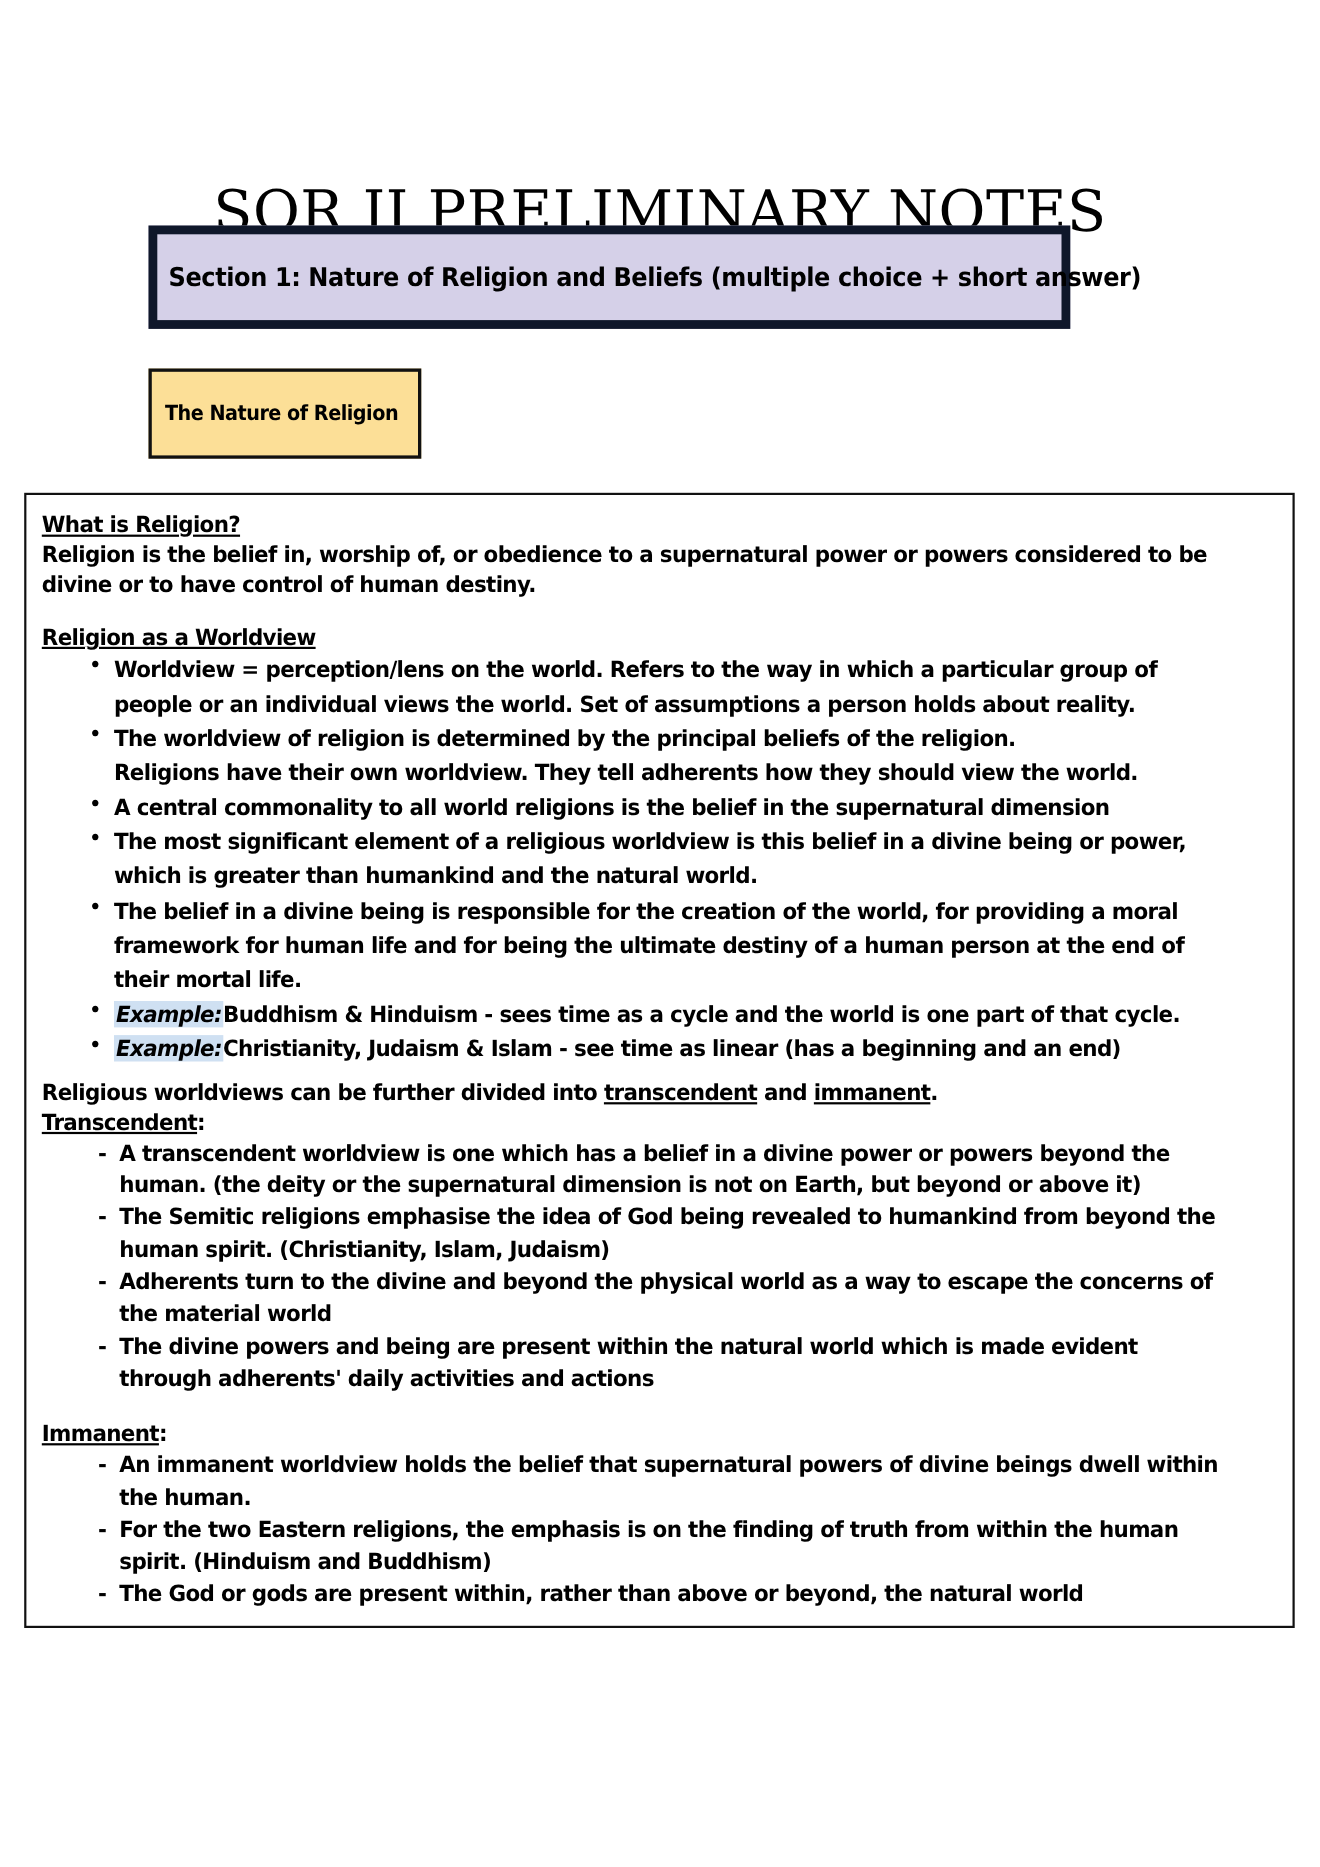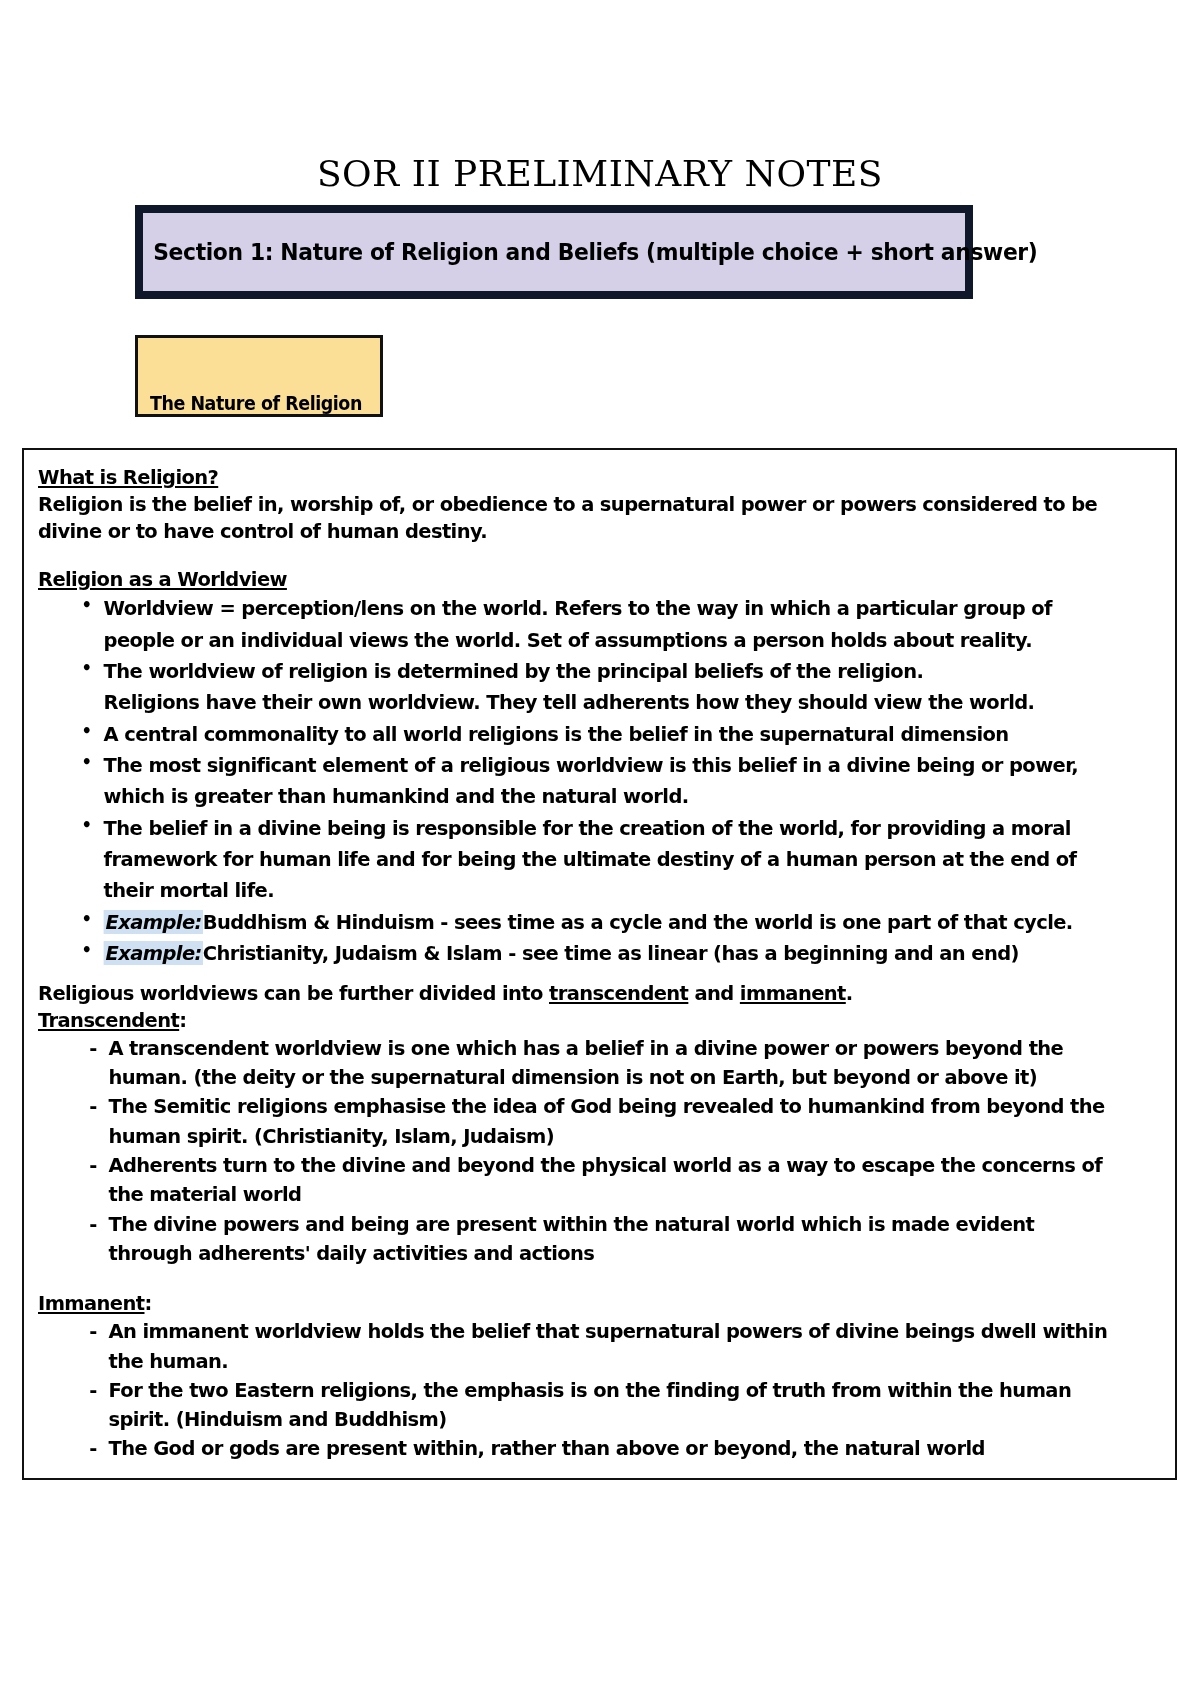--- a/index.html
+++ b/index.html
@@ -24,21 +24,21 @@
   }
 
   
   .doc-title {
     position: absolute;
     left: 0;
     top: 130px;
     width: 1200px;
     text-align: center;
     font-family: "DejaVu Serif", "Liberation Serif", serif;
-    font-size: 36px;
+    font-size: 52px;
     font-weight: 400;
     letter-spacing: 0.5px;
     line-height: 1.1;
     color: #000;
   }
 
   
   .section-banner {
     position: absolute;
     left: 135px;
@@ -67,21 +67,21 @@
   .topic-box {
     position: absolute;
     left: 135px;
     top: 335px;
     width: 248px;
     height: 82px;
     background: #fcdf97;
     border: 3px solid #111111;
     box-sizing: border-box;
     display: flex;
-    align-items: flex-end;
+    align-items: center;
   }
   .topic-box-label {
     padding: 0 0 0 13px;
     font-family: "DejaVu Sans", sans-serif;
     font-size: 19px;
     font-weight: 700;
     letter-spacing: -0.5px;
     color: #000;
     white-space: nowrap;
     transform: scaleX(0.92);

